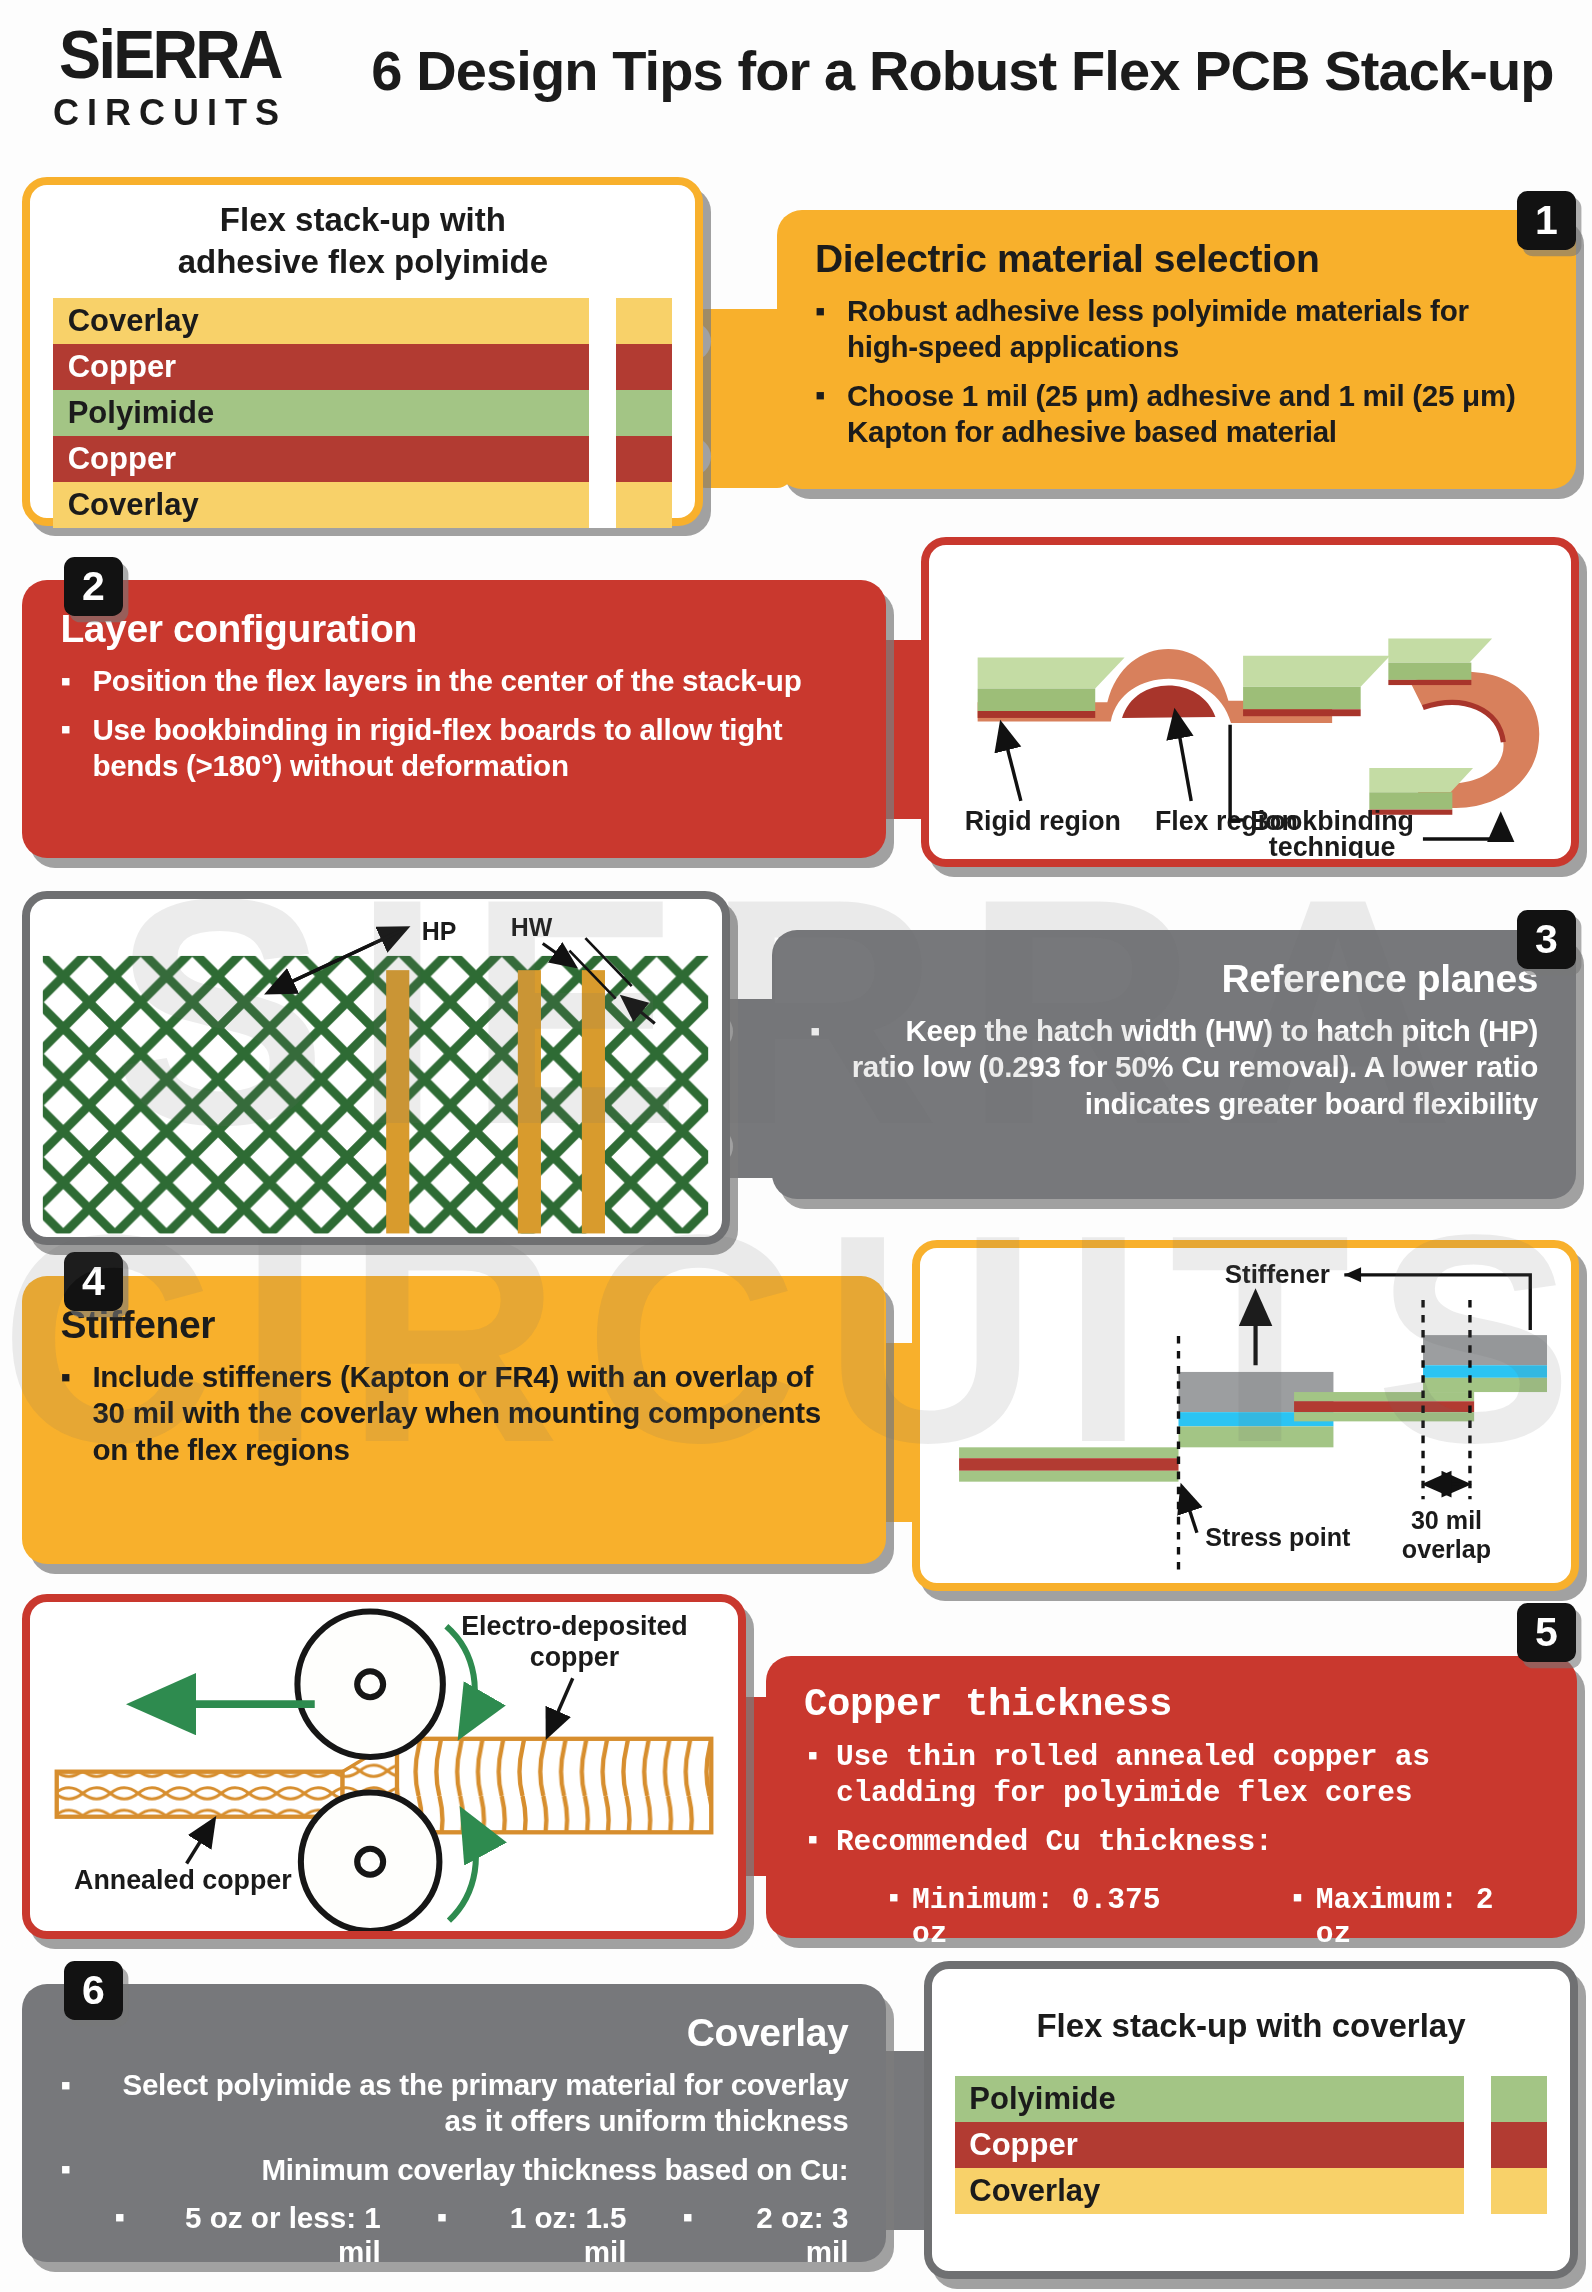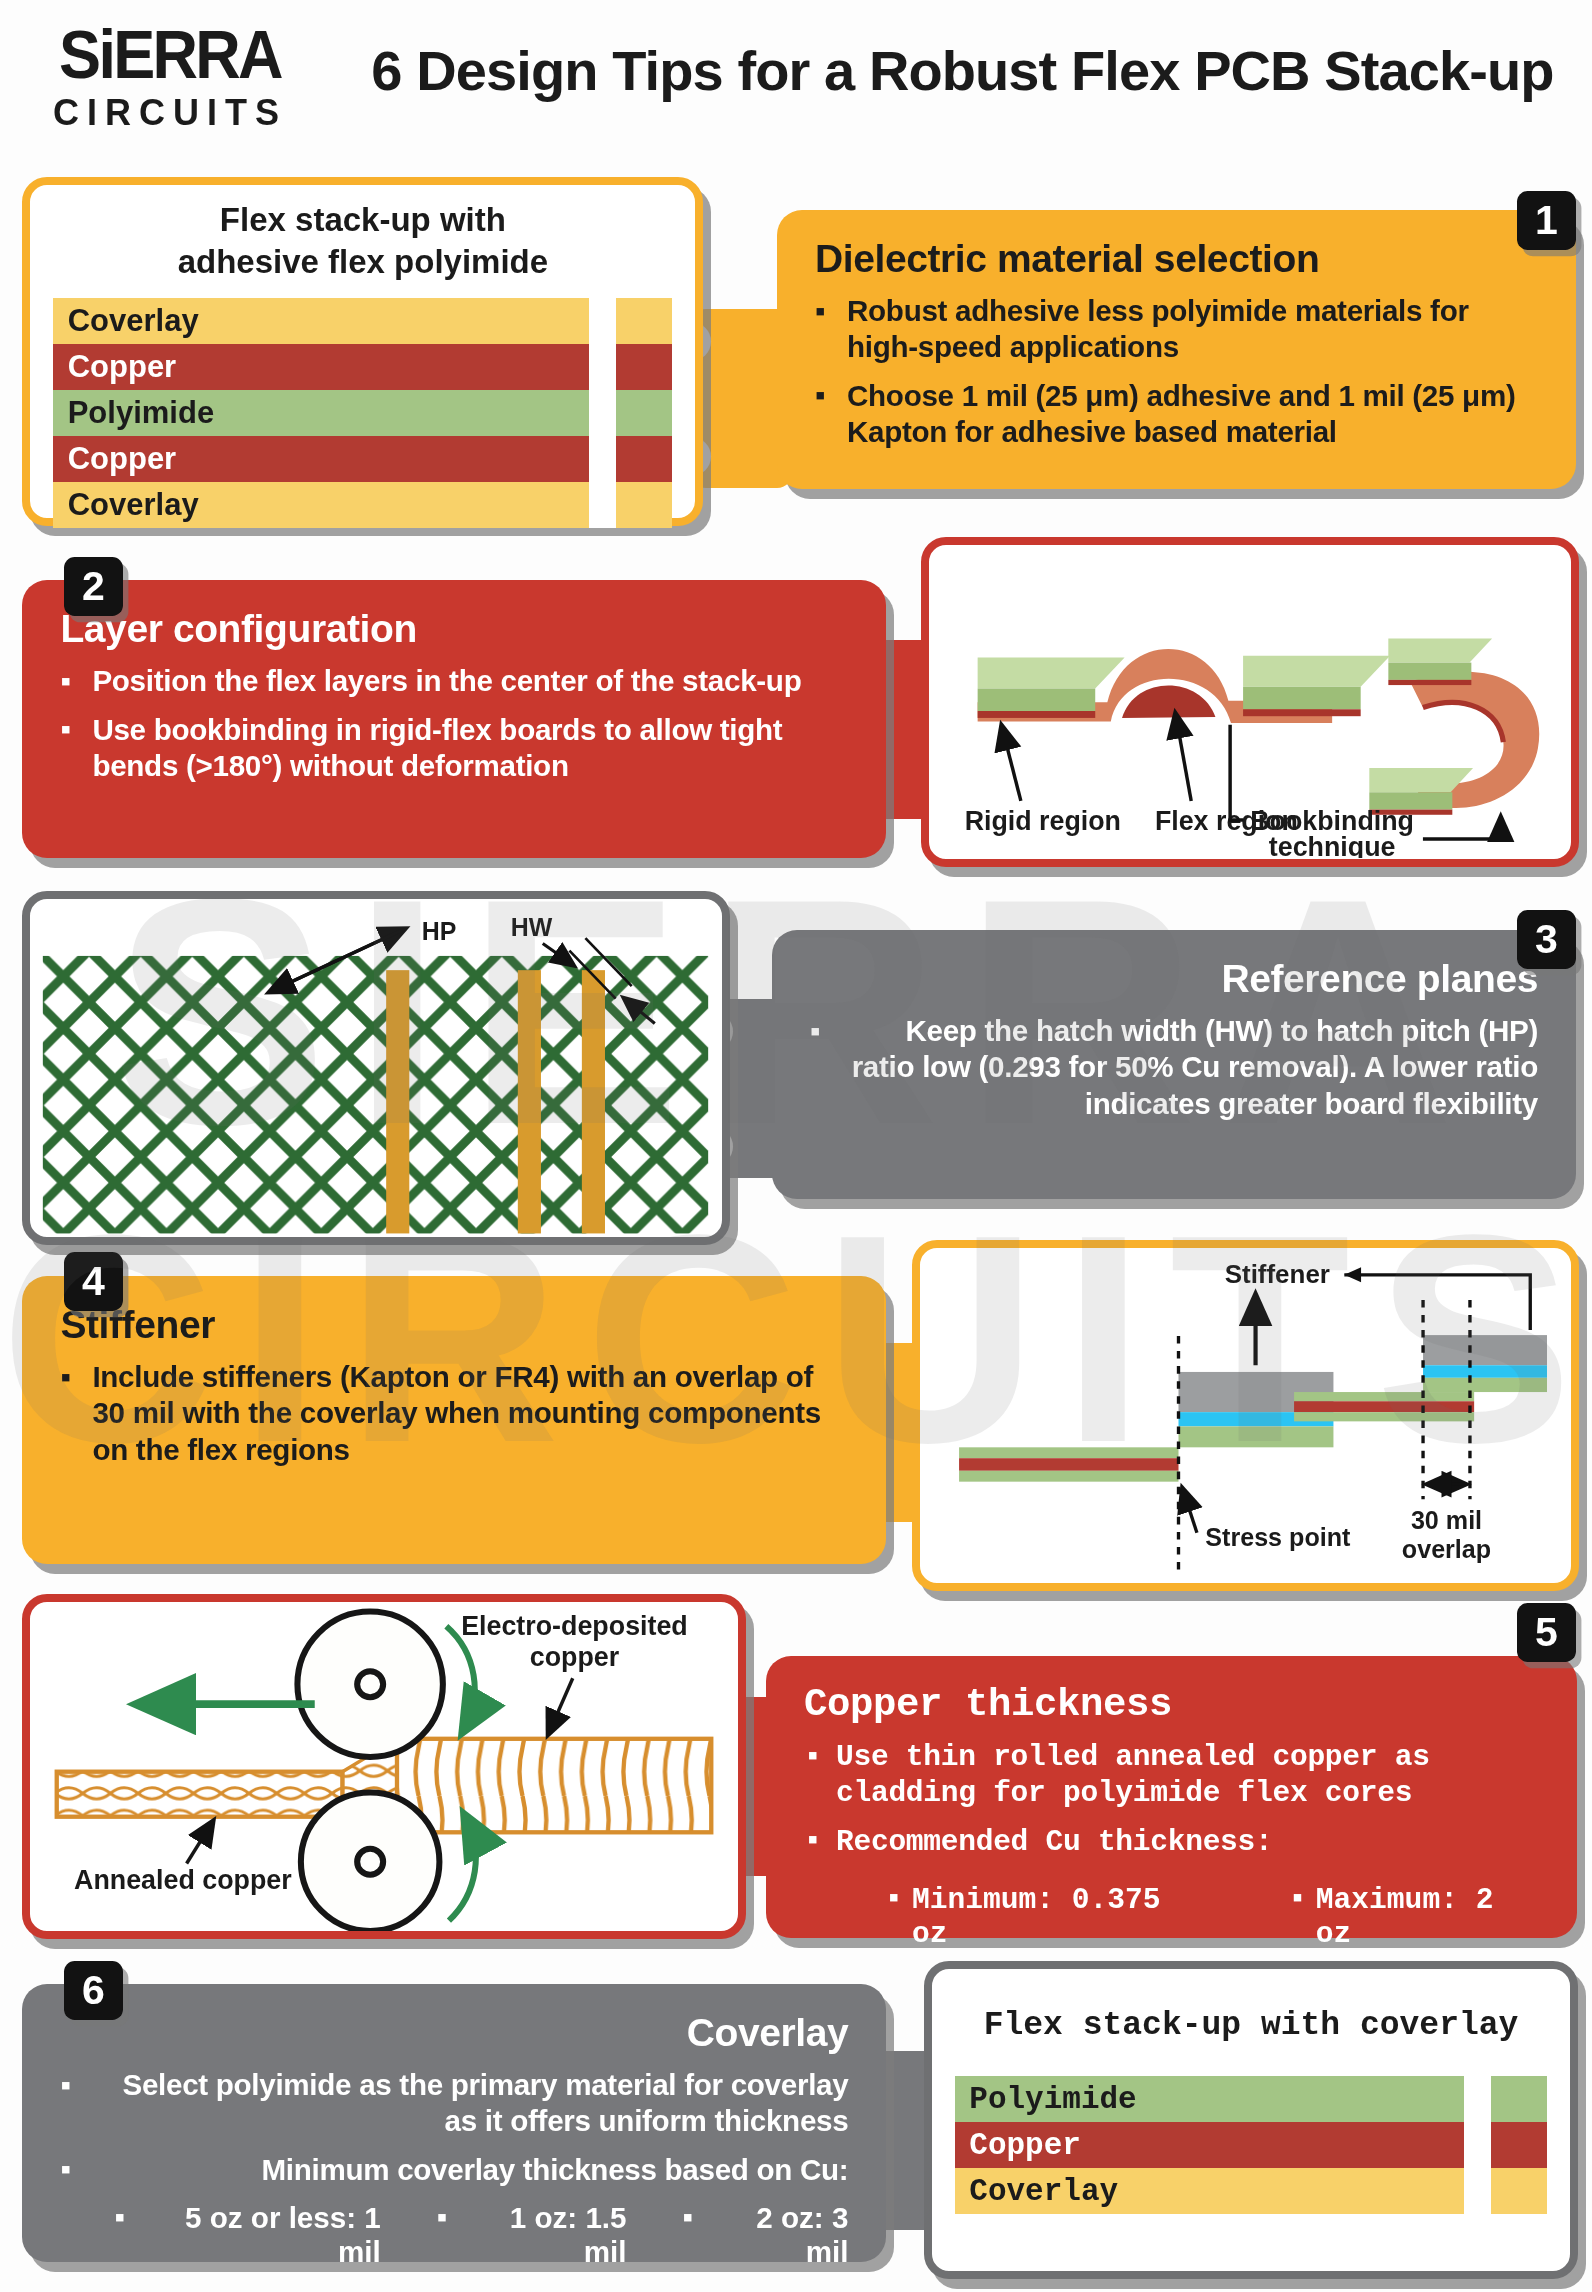--- a/index.html
+++ b/index.html
@@ -344,21 +344,21 @@
     <div class="subrow" style="gap:56px;padding-left:54px;">
       <div class="sub"><span>5 oz or less: 1 mil</span></div>
       <div class="sub"><span>1 oz: 1.5 mil</span></div>
       <div class="sub"><span>2 oz: 3 mil</span></div>
     </div>
   </div>
   <div class="badge" style="left:64px;top:1961px;">
     <span>6</span>
   </div>
 
-  <div class="box diagram b-gray shadowed" style="left:924px;top:1961px;width:654px;height:318px;font-family:Liberation Mono, monospace;">
+  <div class="box diagram b-gray shadowed" style="left:924px;top:1961px;width:654px;height:318px;">
     <div class="stack-title" style="margin-top:36px;">Flex stack-up with coverlay</div>
     <div class="stack" style="margin-top:30px;">
       <div class="srow c-poly">
           <span>Polyimide</span>
         </div>
       <div class="srow c-copper">
           <span>Copper</span>
         </div>
       <div class="srow c-coverlay">
           <span>Coverlay</span>

